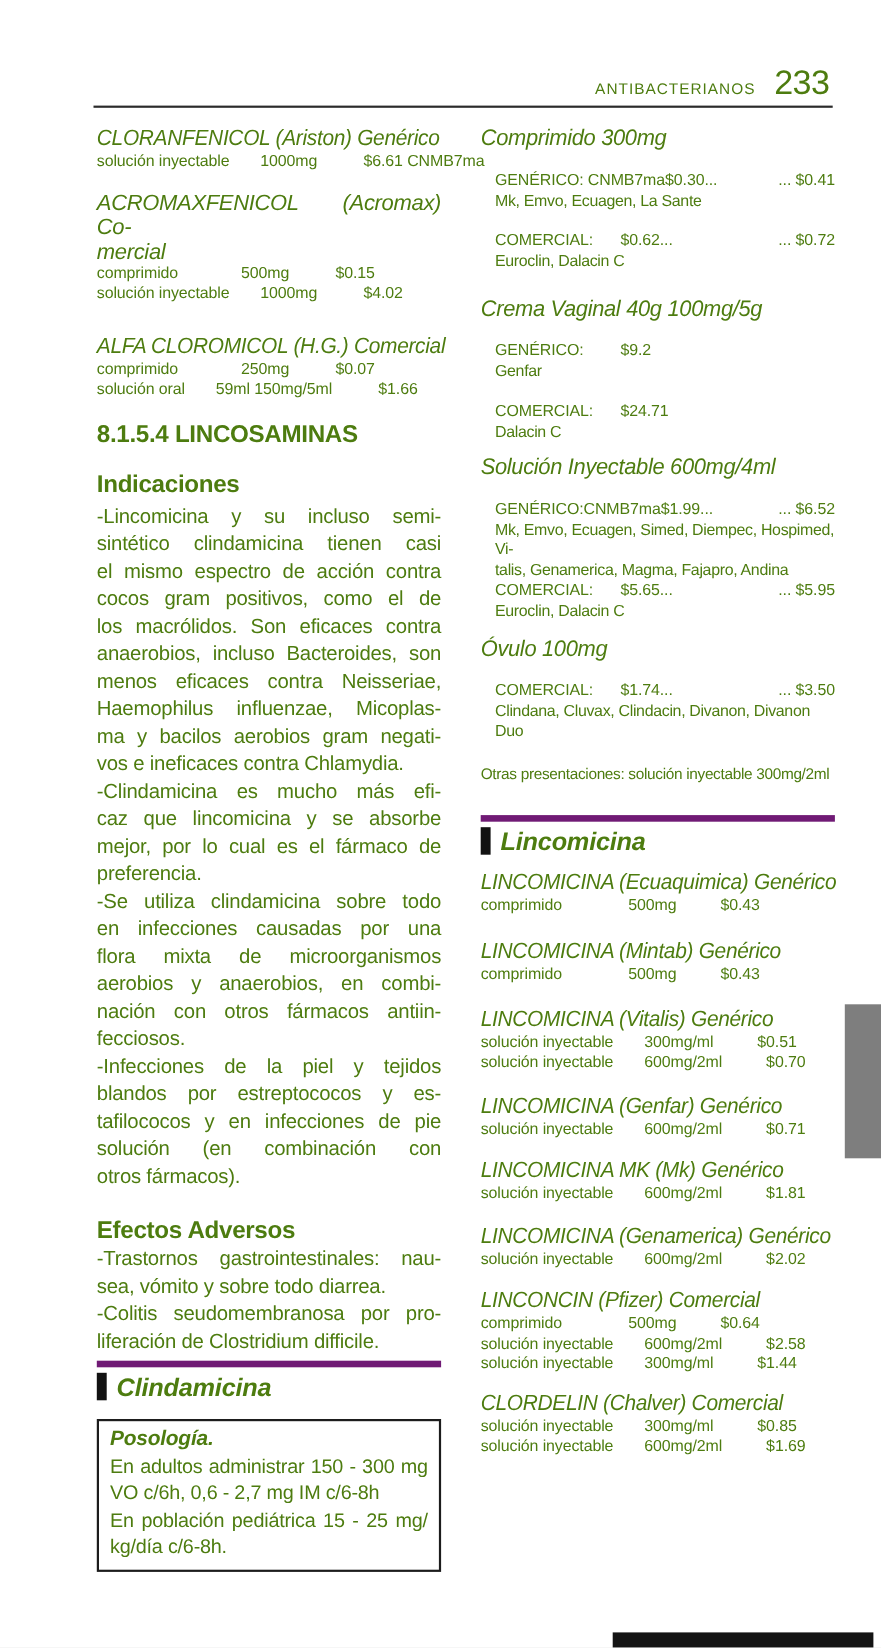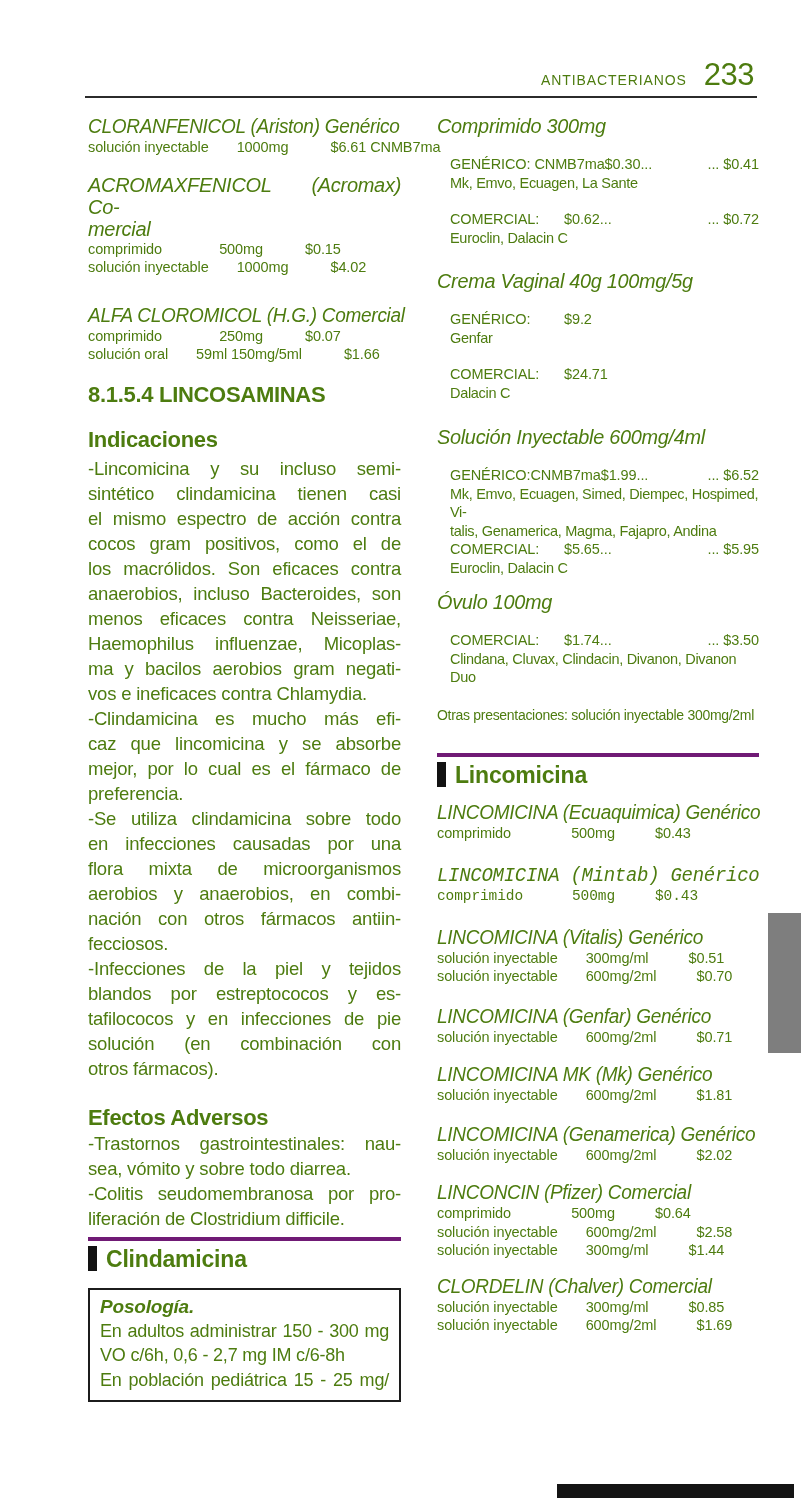--- a/index.html
+++ b/index.html
@@ -40,46 +40,46 @@
   .prow .rgt{width:85px;text-align:right;white-space:nowrap;}
   .brands{padding-left:13px;font-size:14.5px;line-height:18.5px;letter-spacing:-0.3px;}
 
   
   #l-entries .lentry{margin-top:17px;}
   #l-entries .lentry:nth-child(1){margin-top:5px;}
   #l-entries .lentry:nth-child(3){margin-top:27px;}
 
   #r-pres .pres{margin-top:23px;}
   #r-pres .pres:nth-child(1){margin-top:5px;}
-  #r-pres .pres:nth-child(3){margin-top:24px;}
+  #r-pres .pres:nth-child(3){margin-top:12px;}
   #r-pres .pres:nth-child(4){margin-top:14px;}
   .pblock{margin-top:18px;}
   .pblock:first-of-type{margin-top:1px;}
   .pblock.tight{margin-top:0;}
 
   #r-drugs .rdrug:nth-child(1){margin-top:13px;}
-  #r-drugs .rdrug:nth-child(2){margin-top:22px;font-family:Liberation Mono, monospace;}
+  #r-drugs .rdrug:nth-child(2){margin-top:22px;}
   #r-drugs .rdrug:nth-child(3){margin-top:20px;}
   #r-drugs .rdrug:nth-child(4){margin-top:19px;}
   #r-drugs .rdrug:nth-child(5){margin-top:17px;}
   #r-drugs .rdrug:nth-child(6){margin-top:18px;}
   #r-drugs .rdrug:nth-child(7){margin-top:17px;}
   #r-drugs .rdrug:nth-child(8){margin-top:15px;}
 
   
   .bhead{font-weight:bold;font-size:22px;line-height:26px;letter-spacing:-0.3px;}
   .sec{margin-top:18px;}
   .ih{margin-top:19px;}
   .eh{margin-top:24px;}
   .bline{font-size:18.5px;line-height:25px;letter-spacing:-0.2px;white-space:nowrap;}
   .bline.j{white-space:normal;text-align:justify;text-align-last:justify;}
   #ind-lines{margin-top:3px;}
 
   
-  .subhead{border-top:4px solid #701a75;padding-top:5px;display:flex;align-items:center;}
+  .subhead{border-top:6px solid #701a75;padding-top:5px;display:flex;align-items:center;font-style:italic;}
   .subhead .bar{width:9px;height:25px;background:#121212;margin-right:9px;flex:none;}
   .subhead .txt{font-weight:bold;font-size:23px;line-height:26px;letter-spacing:-0.2px;}
   .clin{margin-top:6px;}
   .linc{margin-top:28px;}
 
   
   .posbox{margin-top:16px;border:2px solid #1c1c1c;padding:5px 10px 8px;}
   .postitle{font-size:19px;line-height:24px;font-weight:bold;font-style:italic;letter-spacing:-0.2px;}
   .pline{font-size:18px;line-height:24.5px;letter-spacing:-0.2px;white-space:nowrap;}
   .pline.j{white-space:normal;text-align:justify;text-align-last:justify;}
@@ -178,20 +178,21 @@
     <div class="subhead clin">
       <span class="bar"></span>
       <span class="txt">Clindamicina</span>
     </div>
     <div class="posbox">
       <div class="postitle">Posología.</div>
       <div id="pos-lines">
           <div class="pline j">En adultos administrar 150 - 300 mg</div>
           <div class="pline">VO c/6h, 0,6 - 2,7 mg IM c/6-8h</div>
           <div class="pline j">En población pediátrica 15 - 25 mg/</div>
+          <div class="pline">kg/día c/6-8h.</div>
         </div>
     </div>
   </div>
 
   <div class="col col-right">
     <div id="r-pres">
         <div class="pres">
           <div class="h-pres">Comprimido 300mg</div>
           <div class="pblock">
             <div class="prow">

